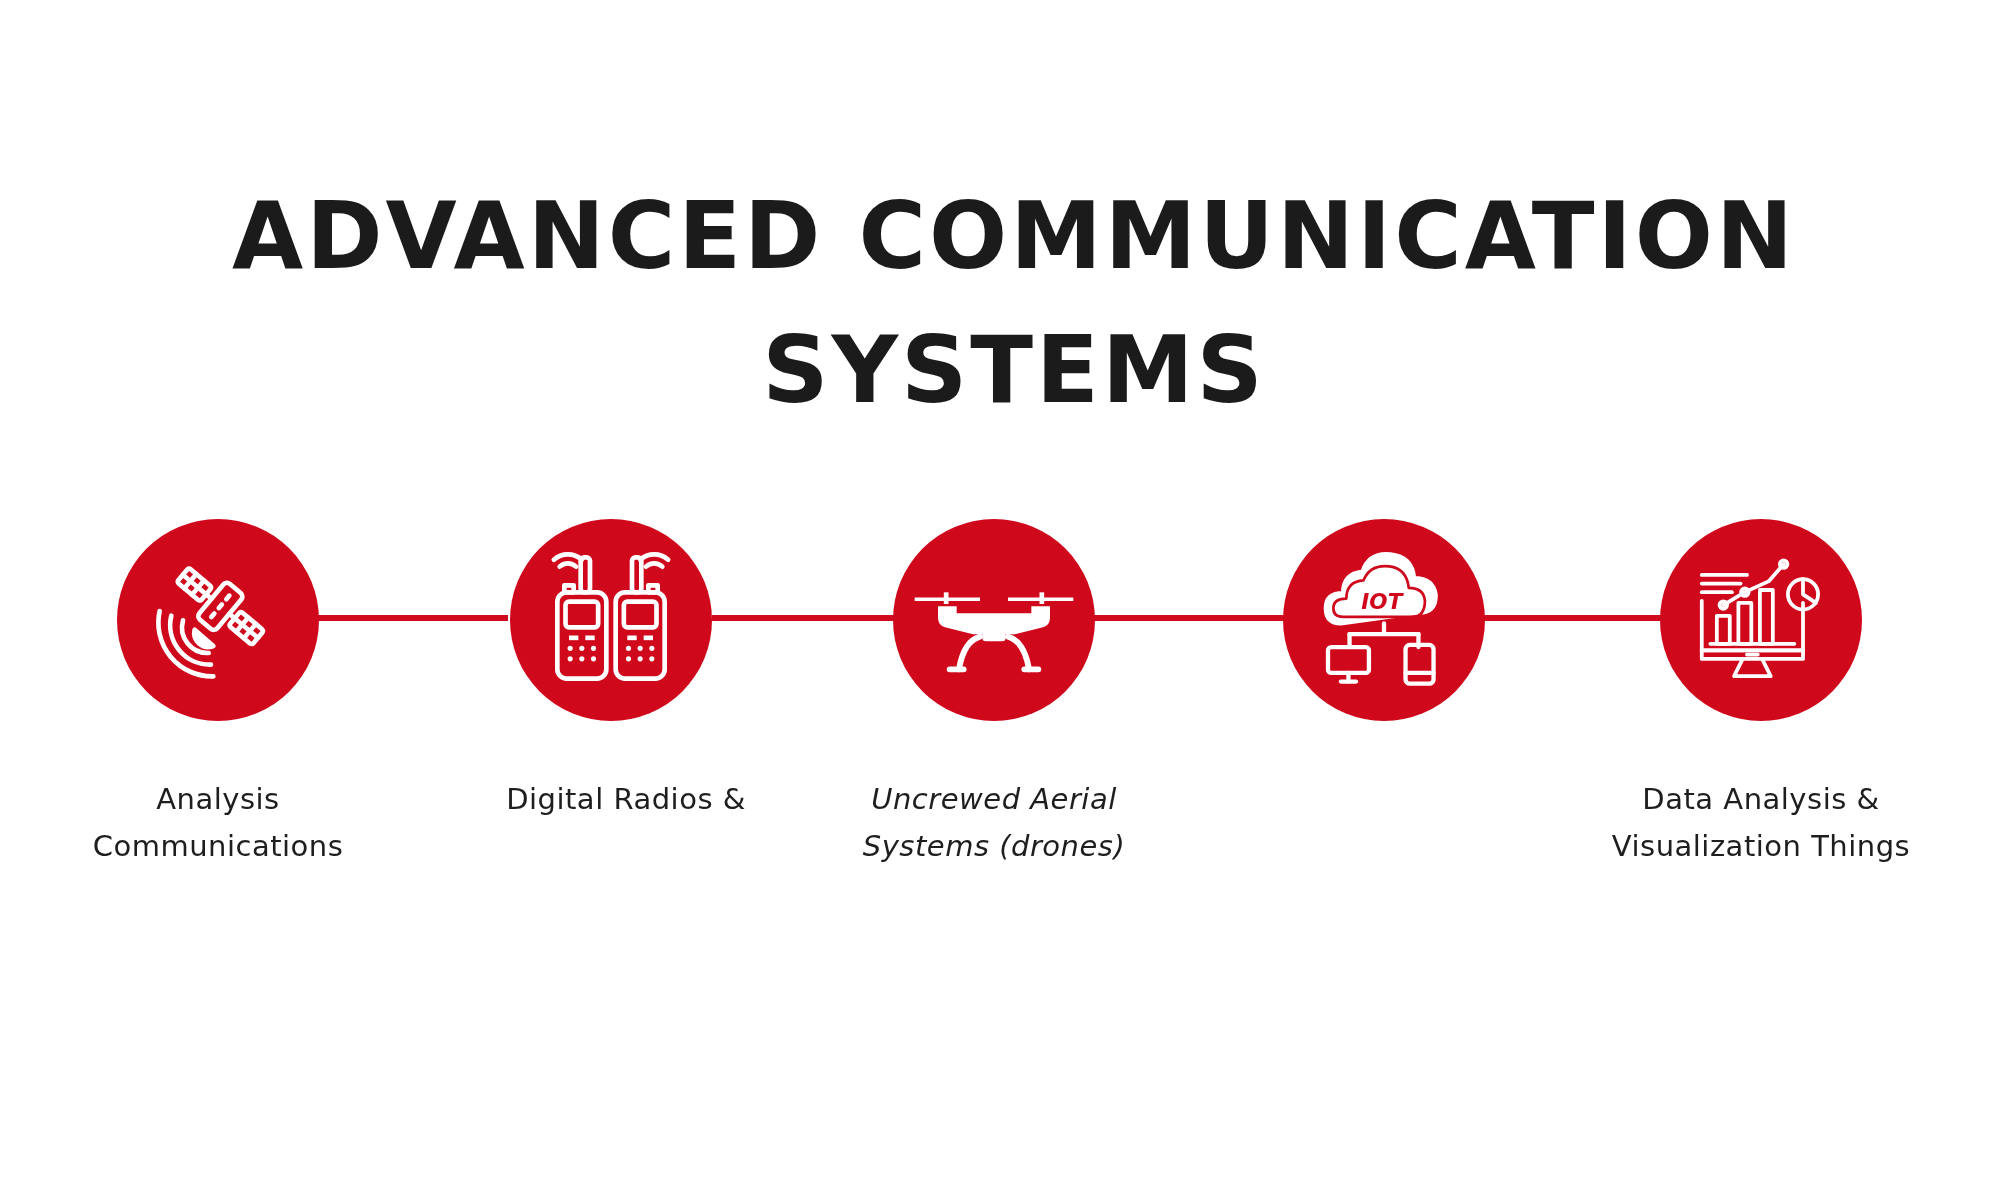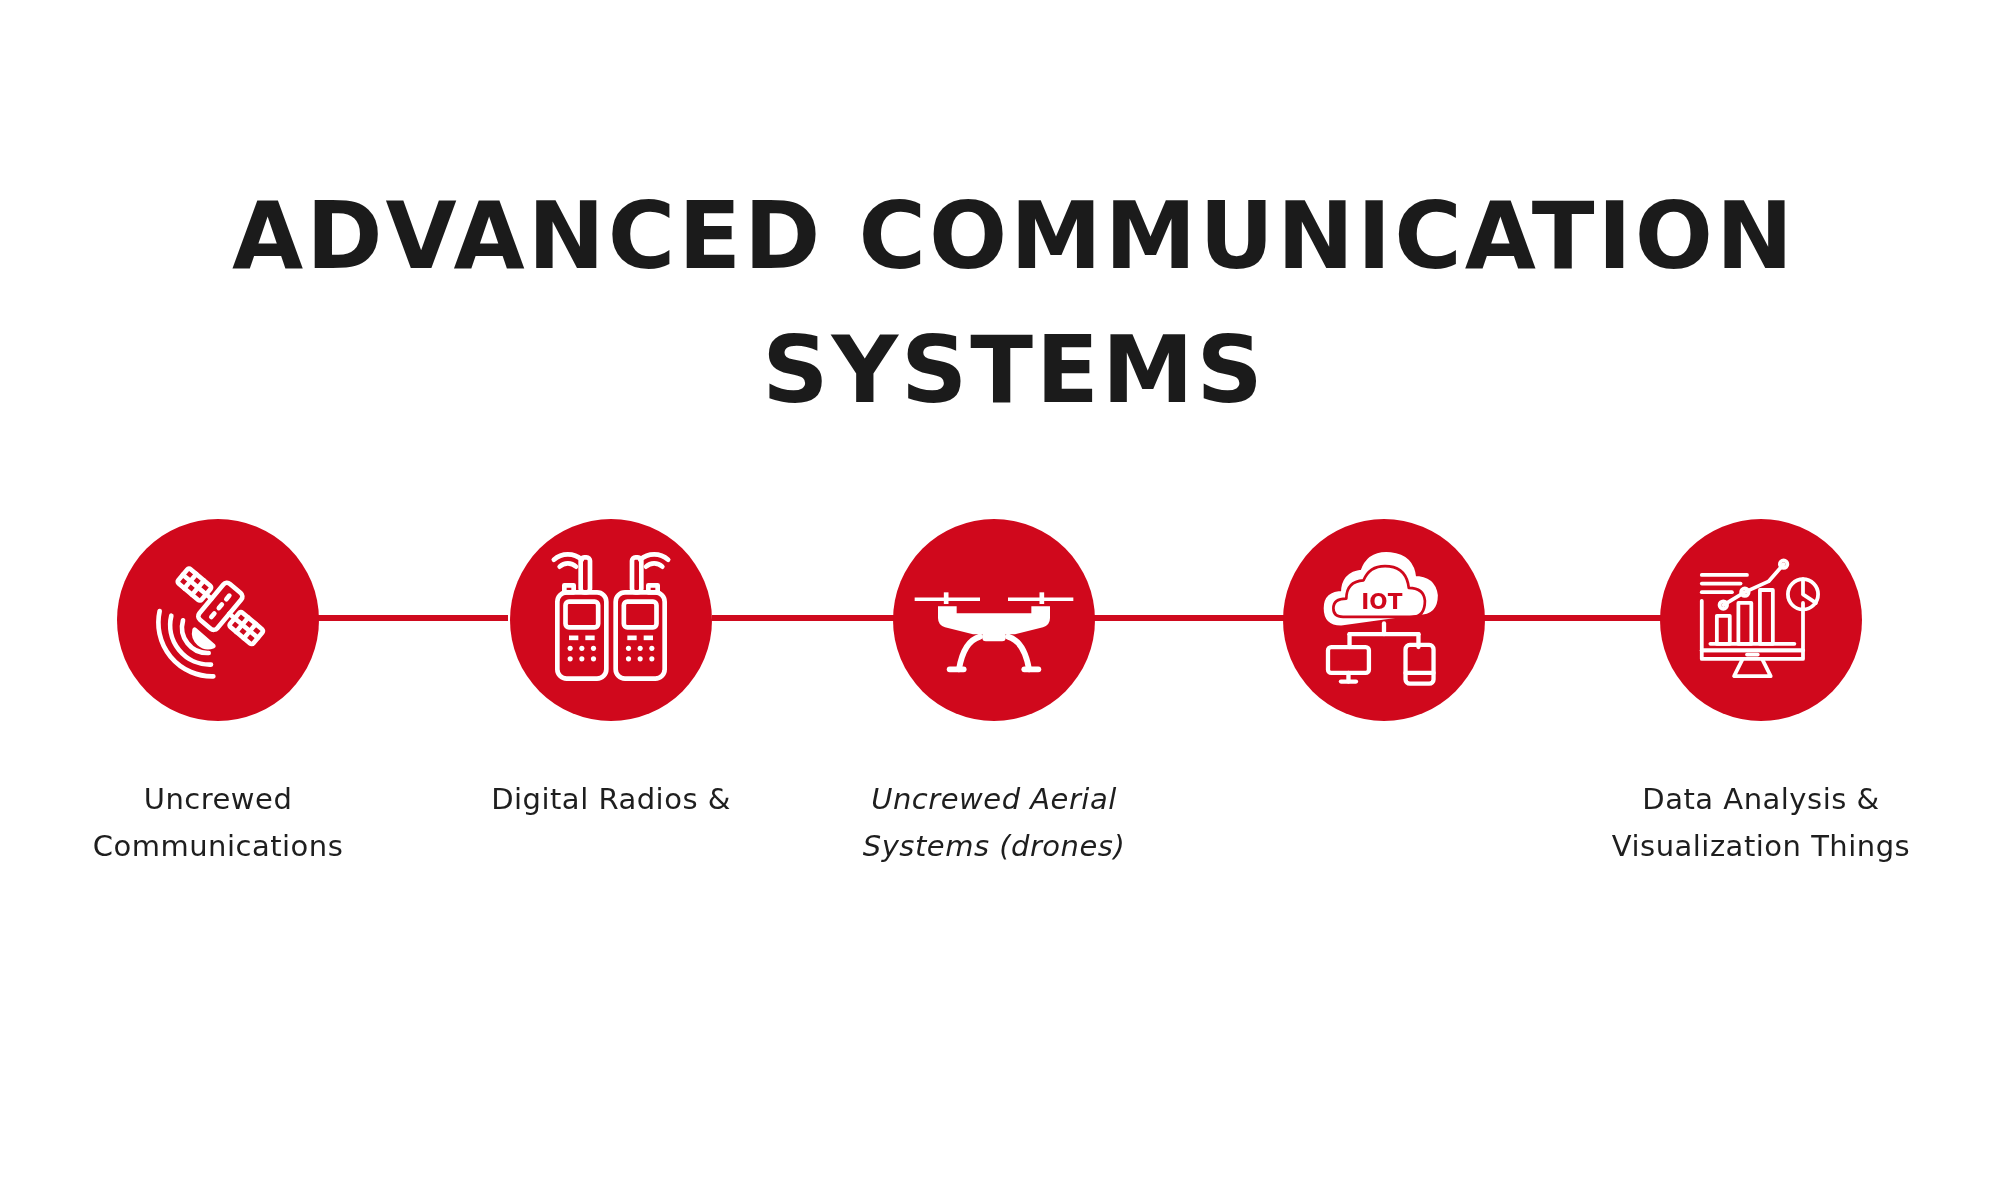--- a/index.html
+++ b/index.html
@@ -116,21 +116,21 @@
         <g fill="none" stroke="#fff" stroke-width="5" stroke-linecap="round">
           <path d="M58 76 q-14 4 -18 28"></path>
           <path d="M82 76 q14 4 18 28"></path>
           <line x1="32" y1="104" x2="44" y2="104"></line>
           <line x1="96" y1="104" x2="108" y2="104"></line>
         </g>
       </svg>
     </span>
   </div>
 
-  <div class="node" style="left:1283px;">
+  <div class="node" style="left:1283px;font-style:italic;">
     <span>
       <svg viewBox="0 0 120 130" fill="none" stroke="#fff" stroke-width="4" stroke-linecap="round" stroke-linejoin="round">
         <path d="M20 70 q-14 0 -14 -14 q0 -14 16 -14 q0 -18 18 -20 q6 -18 26 -16 q20 2 22 22 q18 0 20 16 q0 16 -16 16 z" fill="#fff"></path>
         <path d="M22 64 q-9 0 -9 -8 q0 -9 12 -9 q0 -16 16 -17 q6 -15 24 -13 q16 2 18 20 q14 0 15 12 q0 15 -12 15 z" stroke="#d0081c" stroke-width="2.5"></path>
         <text x="58" y="57" text-anchor="middle" fill="#d0081c" stroke="none" font-family="DejaVu Sans, sans-serif" font-weight="bold" font-size="20">IOT</text>
         <line x1="60" y1="70" x2="60" y2="80"></line>
         <line x1="28" y1="80" x2="92" y2="80"></line>
         <line x1="28" y1="80" x2="28" y2="92"></line>
         <line x1="92" y1="80" x2="92" y2="92"></line>
         <rect x="8" y="92" width="38" height="24" rx="3"></rect>
@@ -161,24 +161,24 @@
         <circle cx="30" cy="48" r="3.5"></circle>
           <circle cx="50" cy="36" r="3.5"></circle>
           <circle cx="86" cy="10" r="3.5"></circle>
         <circle cx="104" cy="38" r="14"></circle>
         <path d="M104 38 v-14 M104 38 l12 8"></path>
       </svg>
     </span>
   </div>
 
   <div class="label" style="left:28px;">
-    <span>Uncrewed</span>
+    <span>Analysis</span>
     <span>Communications</span>
   </div>
-  <div class="label" style="left:421px;">
+  <div class="label" style="left:436px;">
     <span>Digital Radios &amp;</span>
   </div>
   <div class="label" style="left:804px;font-style:italic;">
     <span>Uncrewed Aerial</span>
     <span>Systems (drones)</span>
   </div>
   <div class="label" style="left:1571px;">
     <span>Data Analysis &amp;</span>
     <span>Visualization Things</span>
   </div>

